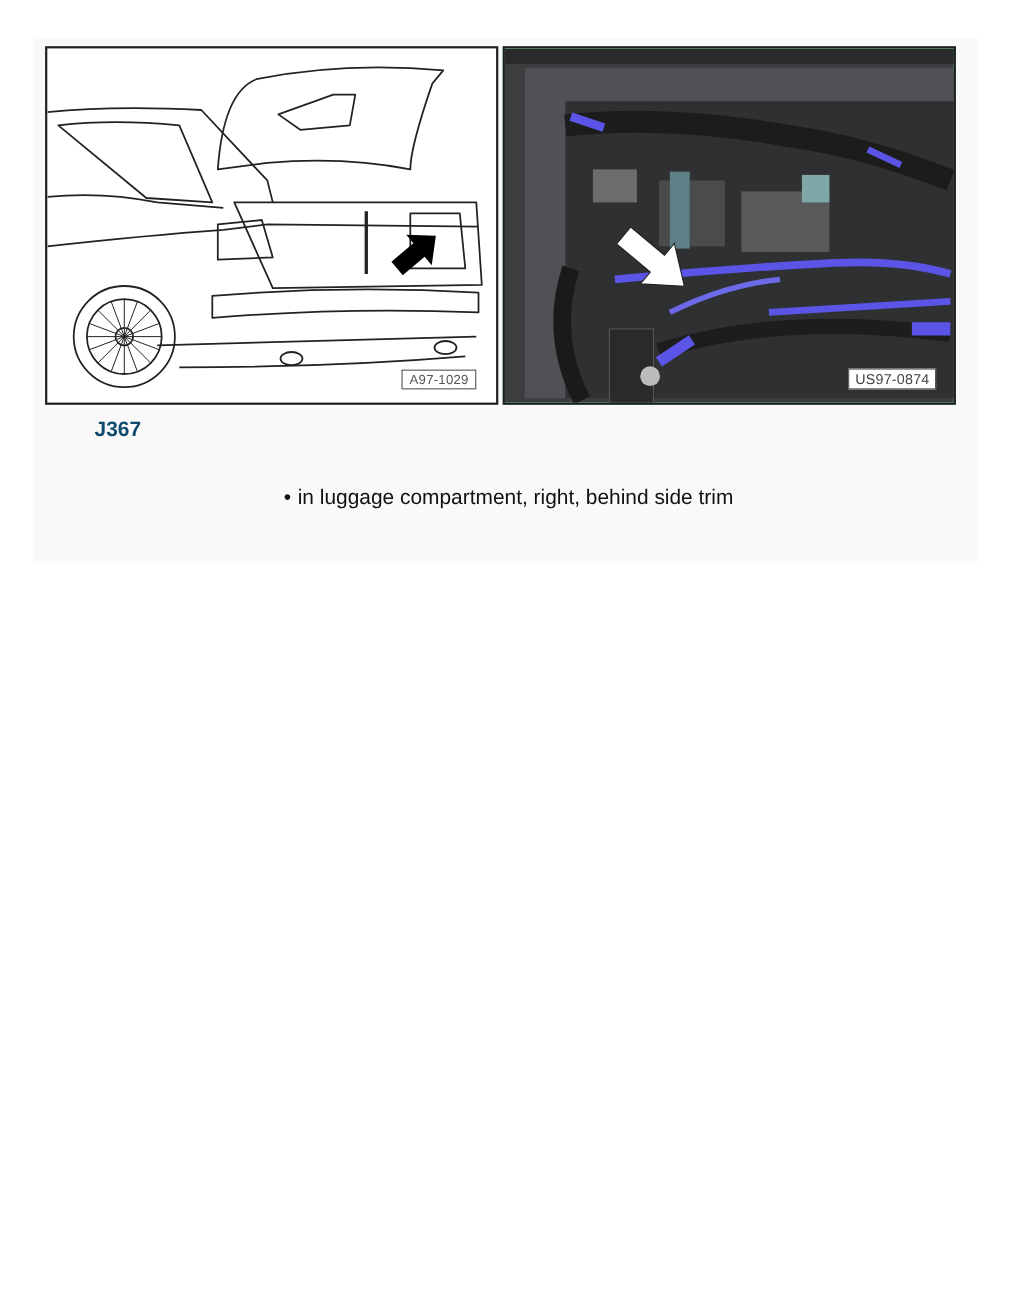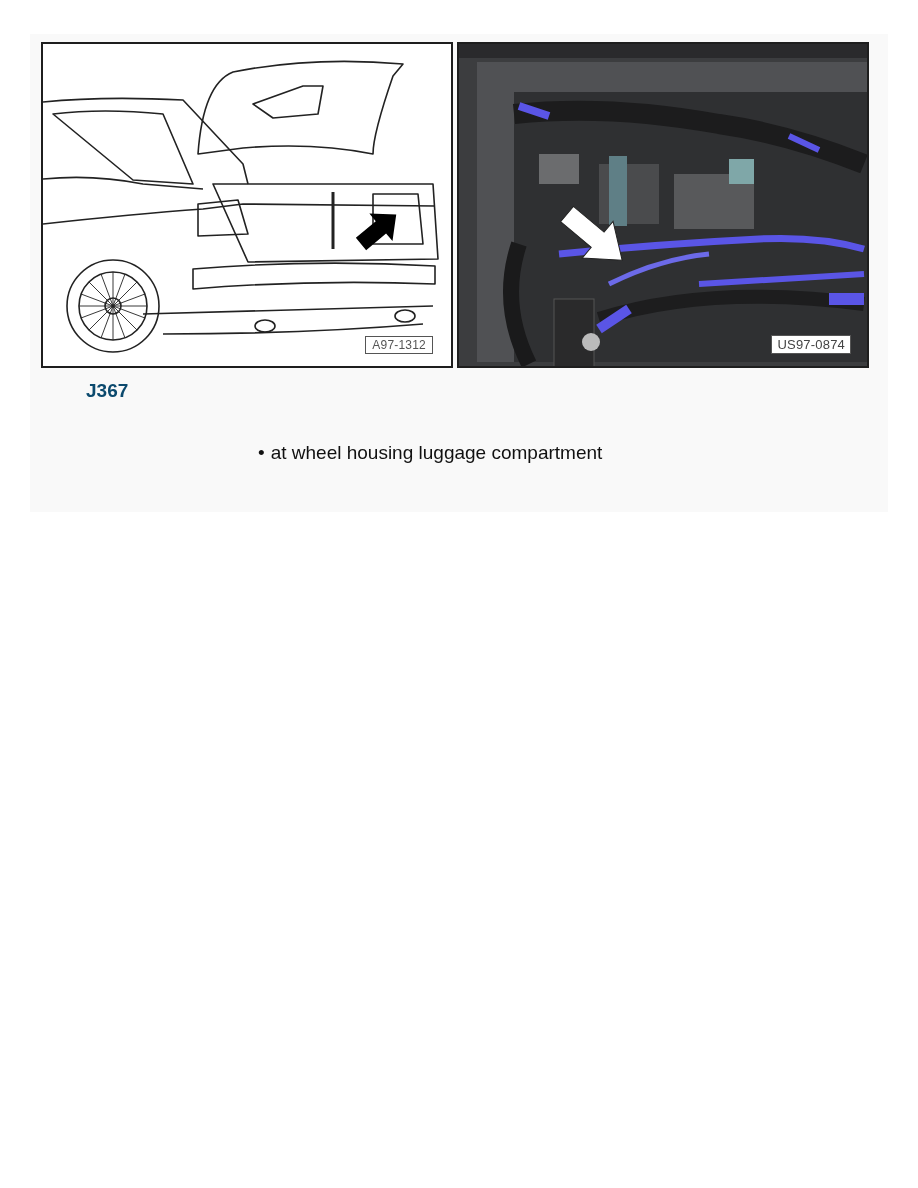--- a/index.html
+++ b/index.html
@@ -71,21 +71,21 @@
       </g>
 
       <ellipse cx="222" cy="282" rx="10" ry="6"></ellipse>
       <ellipse cx="362" cy="272" rx="10" ry="6"></ellipse>
     </g>
 
     <g transform="translate(318 200) rotate(-40)">
       <path d="M0 -8 L26 -8 L26 -18 L46 0 L26 18 L26 8 L0 8 Z" fill="#000"></path>
     </g>
   </svg>
-  <div class="ref-label ref-left">A97-1312</div>
+  <div class="ref-label ref-left">A97-1029</div>
 </div>
 
 <div class="panel panel-right">
   <svg width="412" height="326" viewBox="0 0 412 326">
     <rect x="0" y="0" width="412" height="326" fill="#3c3d3f"></rect>
     <rect x="0" y="0" width="412" height="14" fill="#2a2a2c"></rect>
     <rect x="18" y="18" width="392" height="300" fill="#505154"></rect>
     <rect x="55" y="48" width="355" height="270" fill="#2f3032"></rect>
 
     <path d="M55 70 Q150 60 260 80 Q330 90 405 120" stroke="#1c1c1d" stroke-width="20" fill="none"></path>
@@ -115,14 +115,14 @@
     </g>
   </svg>
   <div class="ref-label ref-right">US97-0874</div>
 </div>
 
 <div class="caption">
   <span class="code">J367</span>
 </div>
 
 <ul class="bullets">
-  <li>at wheel housing luggage compartment</li>
+  <li>in luggage compartment, right, behind side trim</li>
 </ul>
 
 </body></html>

